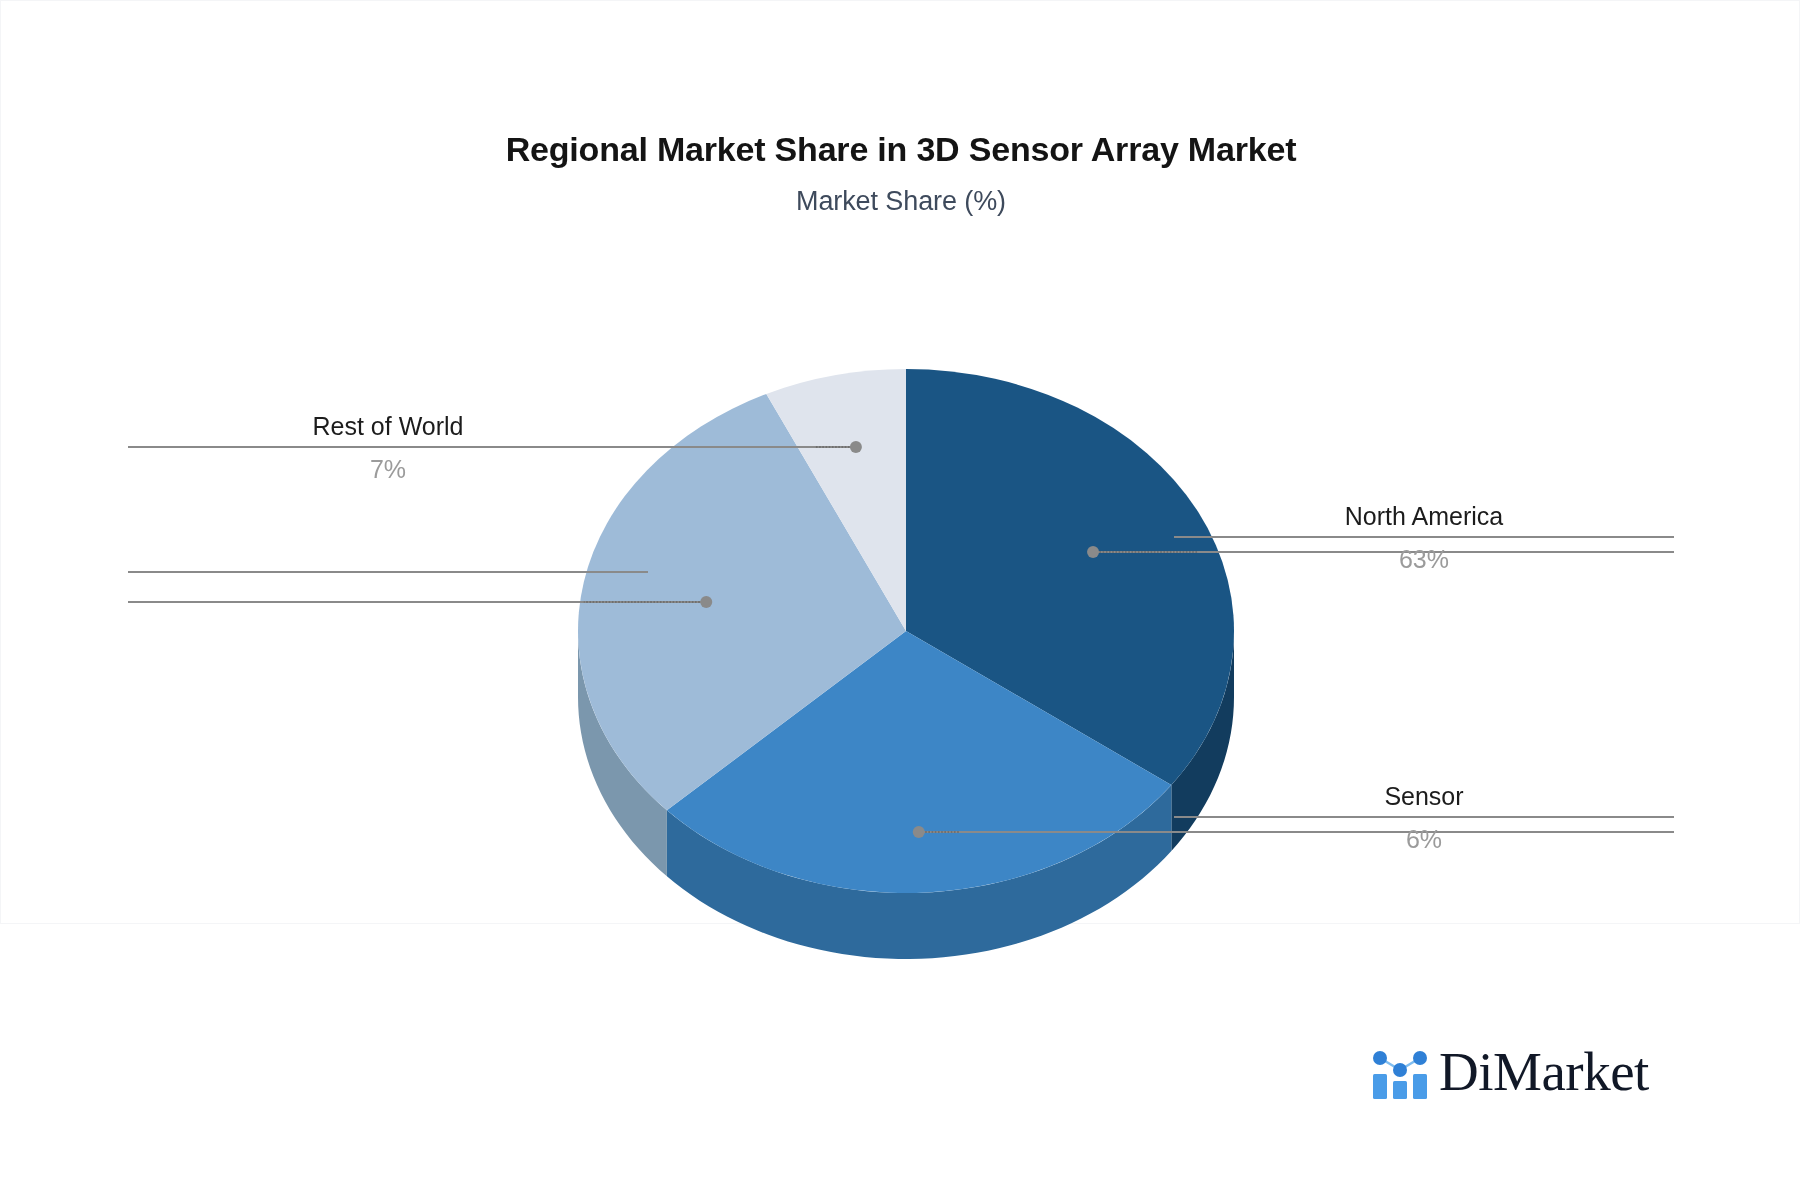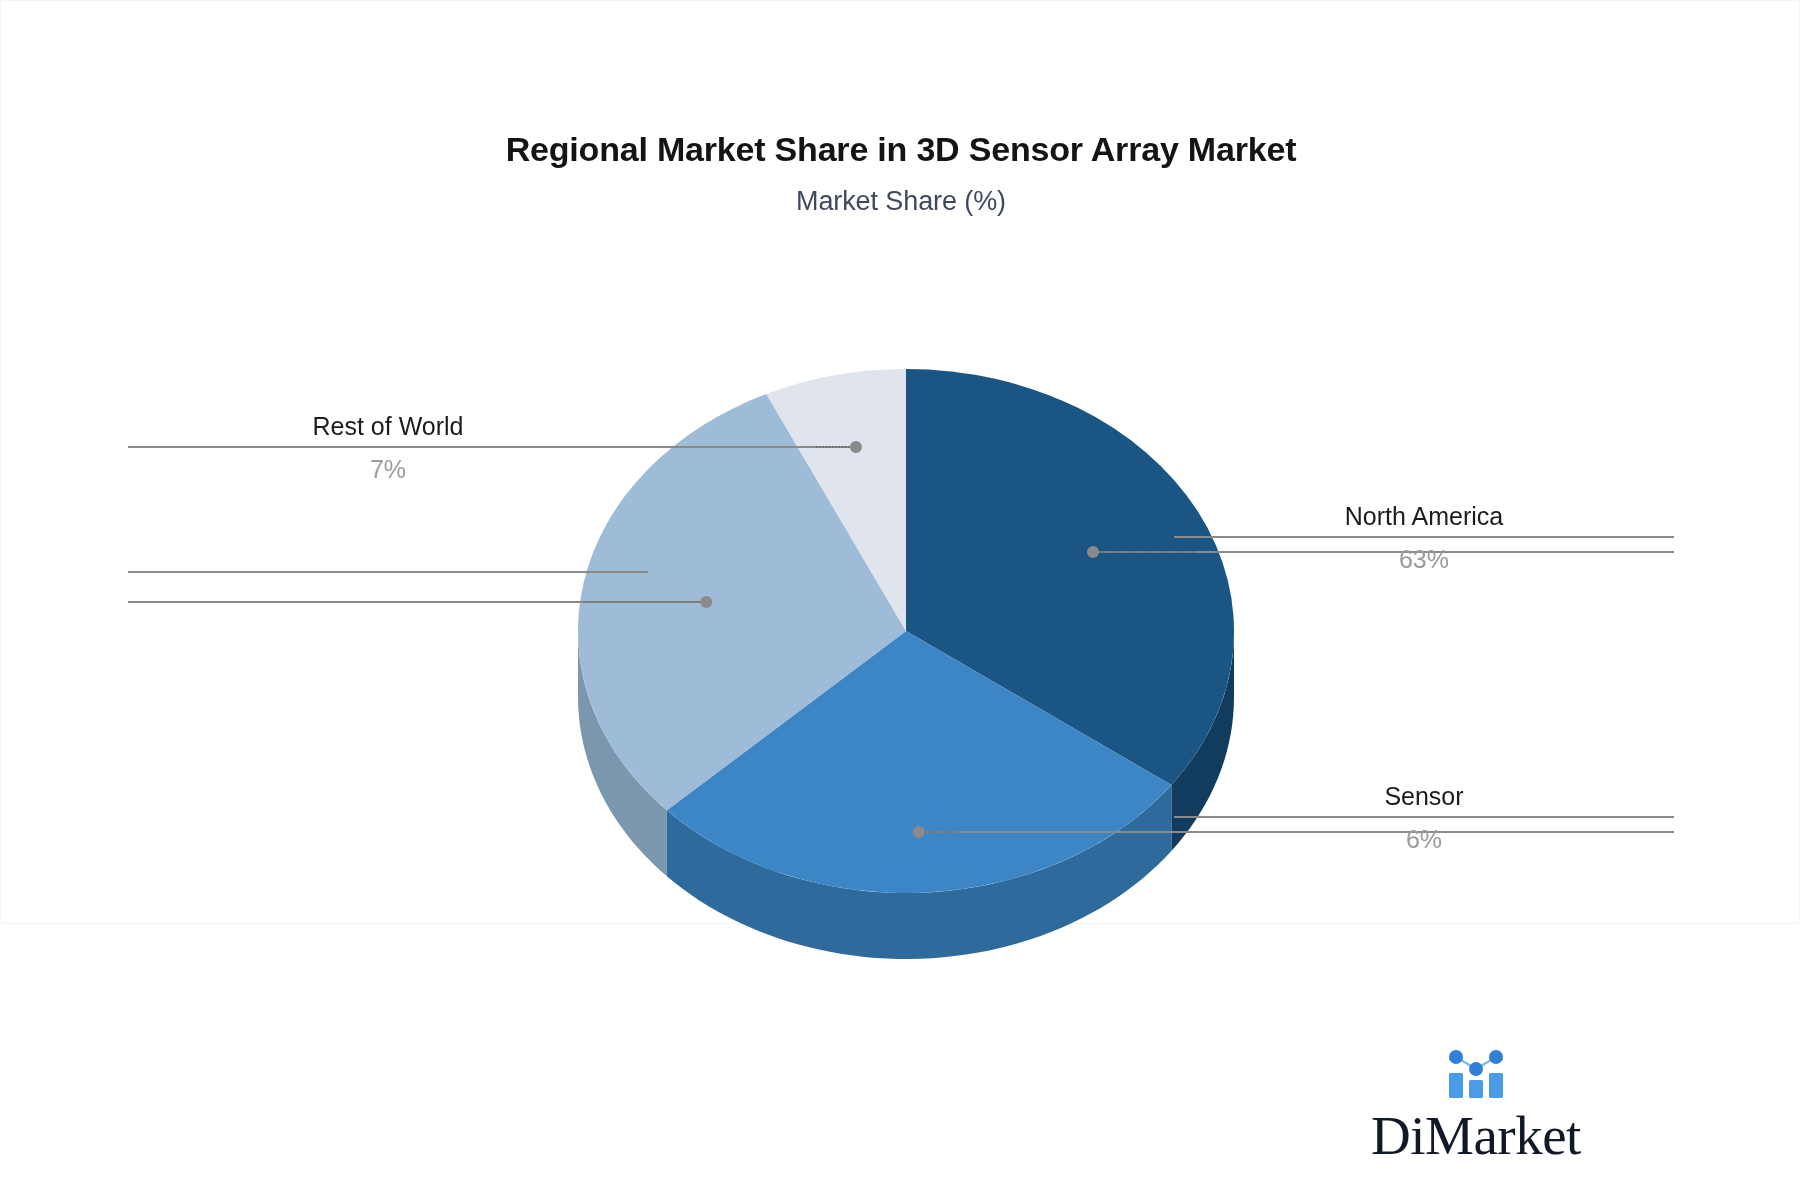--- a/index.html
+++ b/index.html
@@ -85,21 +85,20 @@
   .callout.right { text-align: center; }
 
   
   #logo {
     position: absolute;
     left: 1370px;
     top: 1043px;
     display: flex;
     align-items: center;
     gap: 10px;
-    flex-direction: column;
   }
   #logo-mark { display: block; }
   #logo-text {
     font-family: "Liberation Serif", serif;
     font-size: 55px;
     line-height: 55px;
     color: #111827;
     letter-spacing: -0.5px;
   }
 </style>

